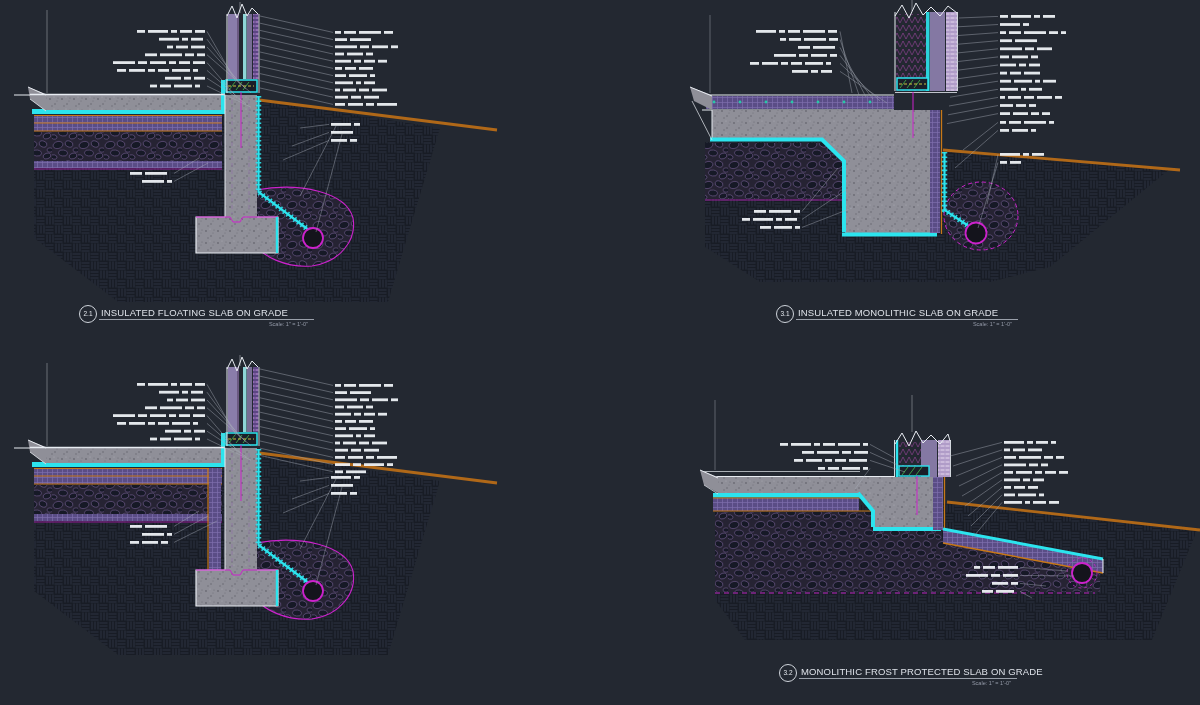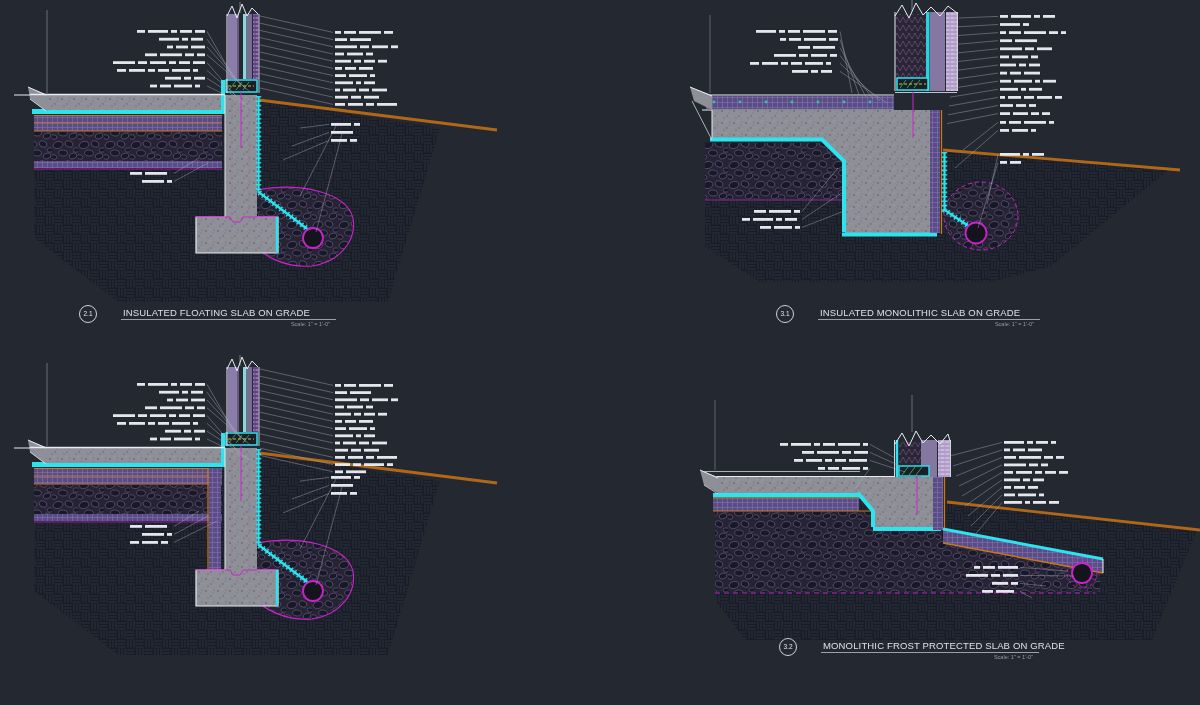--- a/index.html
+++ b/index.html
@@ -1,19 +1,19 @@
 <!DOCTYPE html>
 <html><head>
 <meta charset="utf-8">
 <style>
   html,body{margin:0;padding:0;background:#232831;width:1200px;height:705px;overflow:hidden;
     font-family:"Liberation Sans", sans-serif;}
   .canvas{position:relative;width:1200px;height:705px;background:#232831;}
   svg.draw{position:absolute;left:0;top:0;width:1200px;height:705px;display:block;}
-  .caption{position:absolute;display:flex;gap:24px;color:#dde1e8;}
+  .caption{position:absolute;display:flex;gap:2px;color:#dde1e8;}
   .bubble{flex:0 0 auto;width:16px;height:16px;border:1px solid #cfd4db;border-radius:50%;
     font-size:6.5px;line-height:16px;text-align:center;color:#e4e8ee;margin-top:0px;}
   .cap-body{display:flex;flex-direction:column;}
   .cap-title{font-size:9.5px;letter-spacing:.15px;white-space:nowrap;padding:2px 4px 1px 2px;}
   .cap-rule{height:1px;background:#9aa0aa;width:var(--uw);}
   .cap-scale{font-size:5.5px;color:#959ba9;text-align:right;width:calc(var(--uw) - 6px);padding-top:1px;}
 </style>
 </head>
 <body>
 
@@ -688,21 +688,21 @@
     </div>
   </div>
   <div class="caption" style="left:776px;top:305px;--uw:222px">
     <div class="bubble">3.1</div>
     <div class="cap-body">
       <span class="cap-title">INSULATED MONOLITHIC SLAB ON GRADE</span>
       <div class="cap-rule"></div>
       <span class="cap-scale">Scale: 1" = 1'-0"</span>
     </div>
   </div>
-  <div class="caption" style="left:779px;top:638px;--uw:218px">
+  <div class="caption" style="left:779px;top:664px;--uw:218px">
     <div class="bubble">3.2</div>
     <div class="cap-body">
       <span class="cap-title">MONOLITHIC FROST PROTECTED SLAB ON GRADE</span>
       <div class="cap-rule"></div>
       <span class="cap-scale">Scale: 1" = 1'-0"</span>
     </div>
   </div>
 </div>
 
 </body></html>

